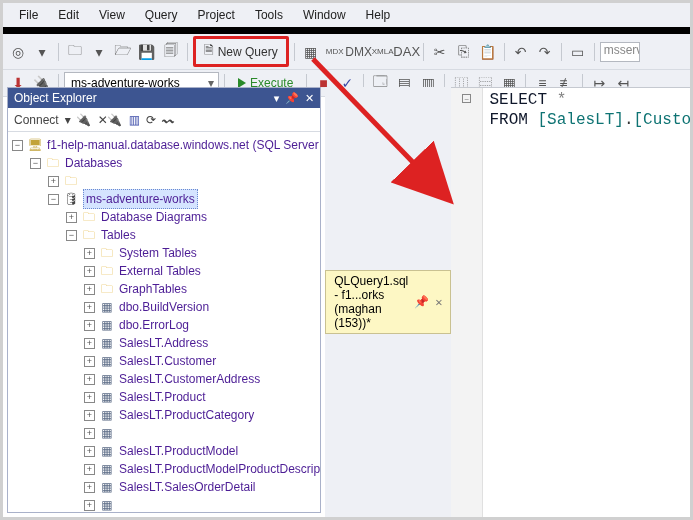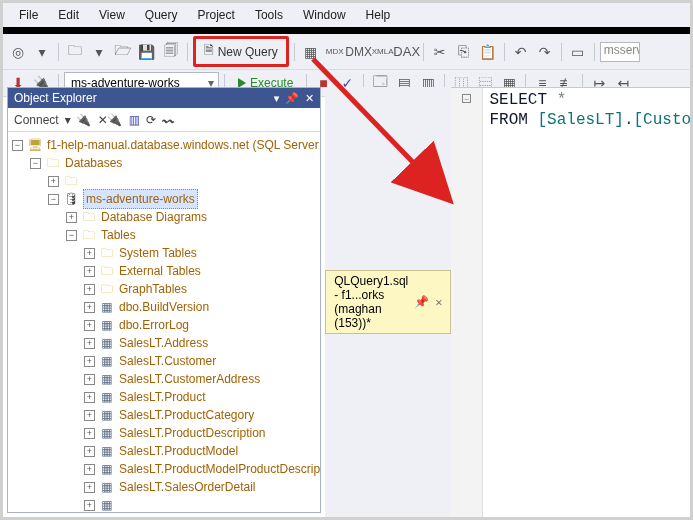--- a/index.html
+++ b/index.html
@@ -146,21 +146,21 @@
     display: inline-flex;
     align-items: center;
     justify-content: center;
     margin-right: 4px;
     font-size: 12px;
   }
   .folder { color: #e2b43a; }
   .dbico { color: #444; }
   .tblico { color: #5a6a85; }
   .srvico { color: #c2a33a; }
-  .node .lbl { color: #a16207; }
+  .node .lbl { color: #4c1d95; }
   .node.sel .lbl {
     background: #d5e4ff;
     border: 1px dotted #6a8ad0;
     padding: 0 2px;
   }
   
   .editor {
     flex: 1;
     display: flex;
     flex-direction: row;
@@ -411,21 +411,20 @@
             <span class="lbl">SalesLT.Product</span>
           </div>
           <div class="node" style="padding-left: 76px;">
             <span class="tw">+</span>
             <span class="ico tblico">▦</span>
             <span class="lbl">SalesLT.ProductCategory</span>
           </div>
           <div class="node" style="padding-left: 76px;">
             <span class="tw">+</span>
             <span class="ico tblico">▦</span>
-            <span class="lbl">SalesLT.ProductDescription</span>
           </div>
           <div class="node" style="padding-left: 76px;">
             <span class="tw">+</span>
             <span class="ico tblico">▦</span>
             <span class="lbl">SalesLT.ProductModel</span>
           </div>
           <div class="node" style="padding-left: 76px;">
             <span class="tw">+</span>
             <span class="ico tblico">▦</span>
             <span class="lbl">SalesLT.ProductModelProductDescrip</span>

